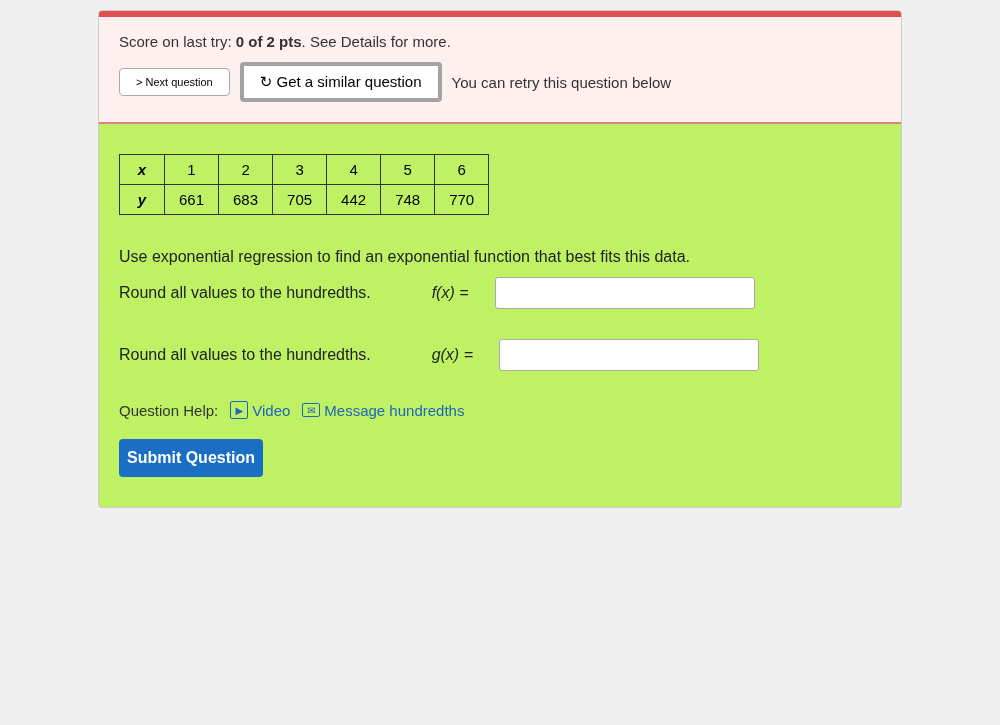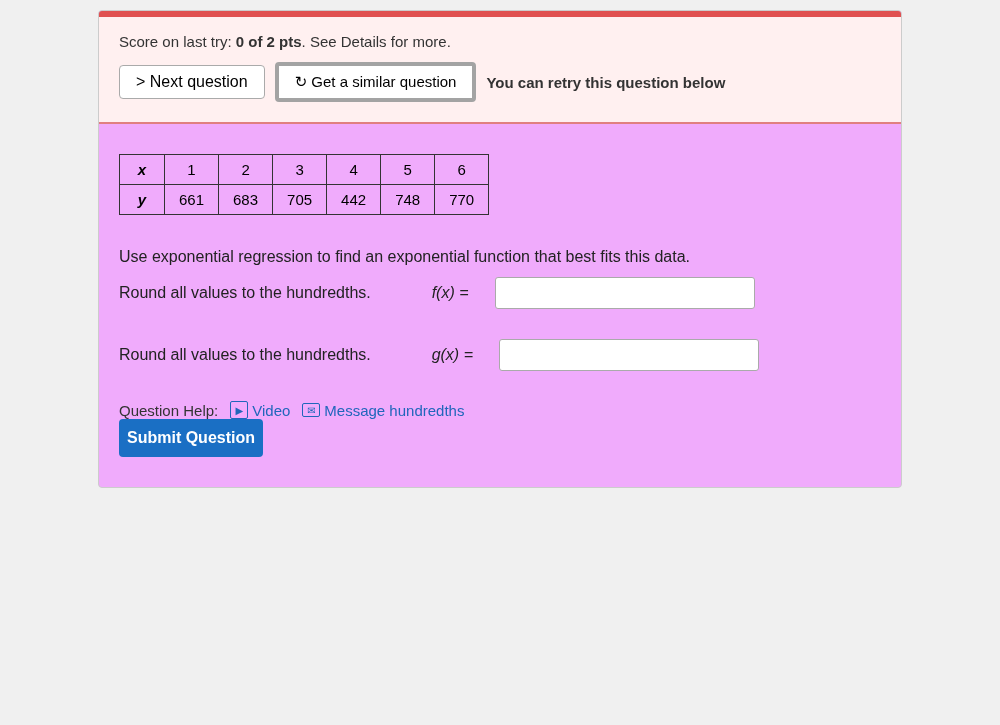--- a/index.html
+++ b/index.html
@@ -14,21 +14,21 @@
       background: #f0f0f0;
       display: flex;
       justify-content: center;
       align-items: flex-start;
       min-height: 725px;
       padding: 10px;
     }
 
     .page-wrapper {
       width: 804px;
-      background: #f0abfc;
+      background: #bef264;
       border: 1px solid #ccc;
       border-radius: 4px;
       overflow: hidden;
     }
 
     .score-banner {
       background: #fff0f0;
       border-bottom: 2px solid #e08080;
       padding: 16px 20px 20px 20px;
     }
@@ -47,21 +47,21 @@
       display: flex;
       align-items: center;
       gap: 10px;
     }
 
     .btn-next {
       background: #fff;
       border: 1px solid #aaa;
       border-radius: 4px;
       padding: 7px 16px;
-      font-size: 16px;
+      font-size: 11px;
       cursor: pointer;
       display: flex;
       align-items: center;
       gap: 6px;
     }
 
     .btn-similar {
       background: #fff;
       border: 4px solid #a3a3a3;
       border-radius: 4px;
@@ -69,21 +69,20 @@
       font-size: 15px;
       cursor: pointer;
       display: flex;
       align-items: center;
       gap: 6px;
     }
 
     .retry-text {
       font-size: 15px;
       color: #333;
-      font-weight: bold;
     }
 
     .main-content {
       padding: 30px 30px 30px 20px;
     }
 
     
     .data-table {
       border-collapse: collapse;
       margin-bottom: 30px;
@@ -139,20 +138,21 @@
     
     .math {
       font-style: italic;
     }
 
     
     .help-row {
       display: flex;
       align-items: center;
       gap: 12px;
+      margin-bottom: 20px;
       font-size: 15px;
       color: #333;
     }
 
     .help-link {
       color: #2066bb;
       text-decoration: none;
       display: flex;
       align-items: center;
       gap: 4px;

